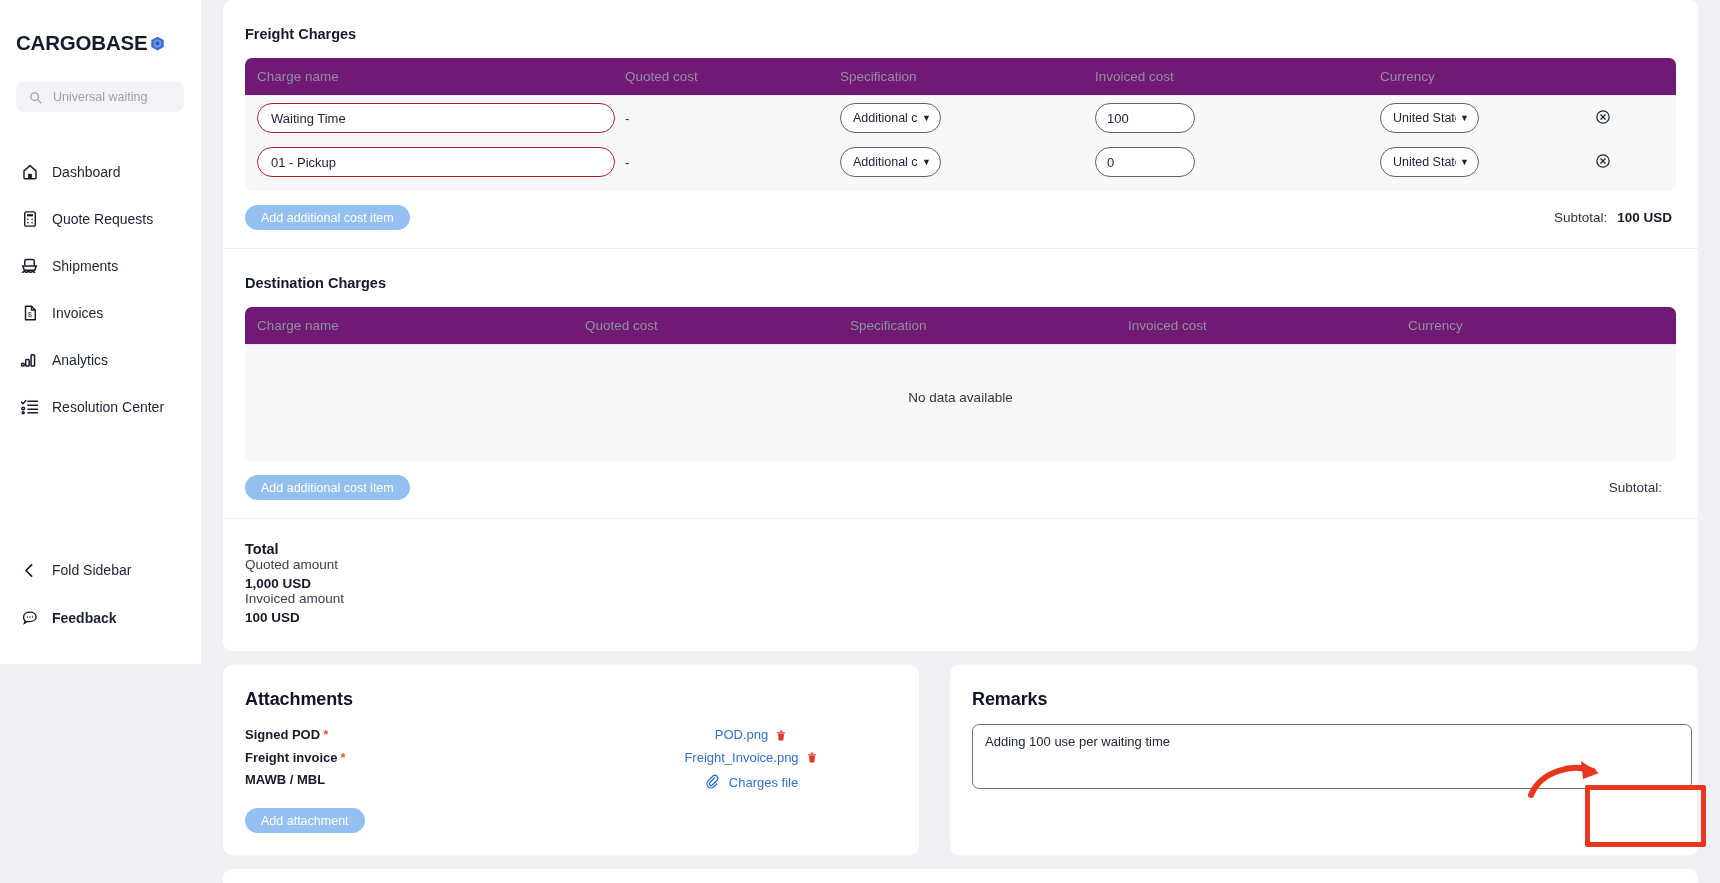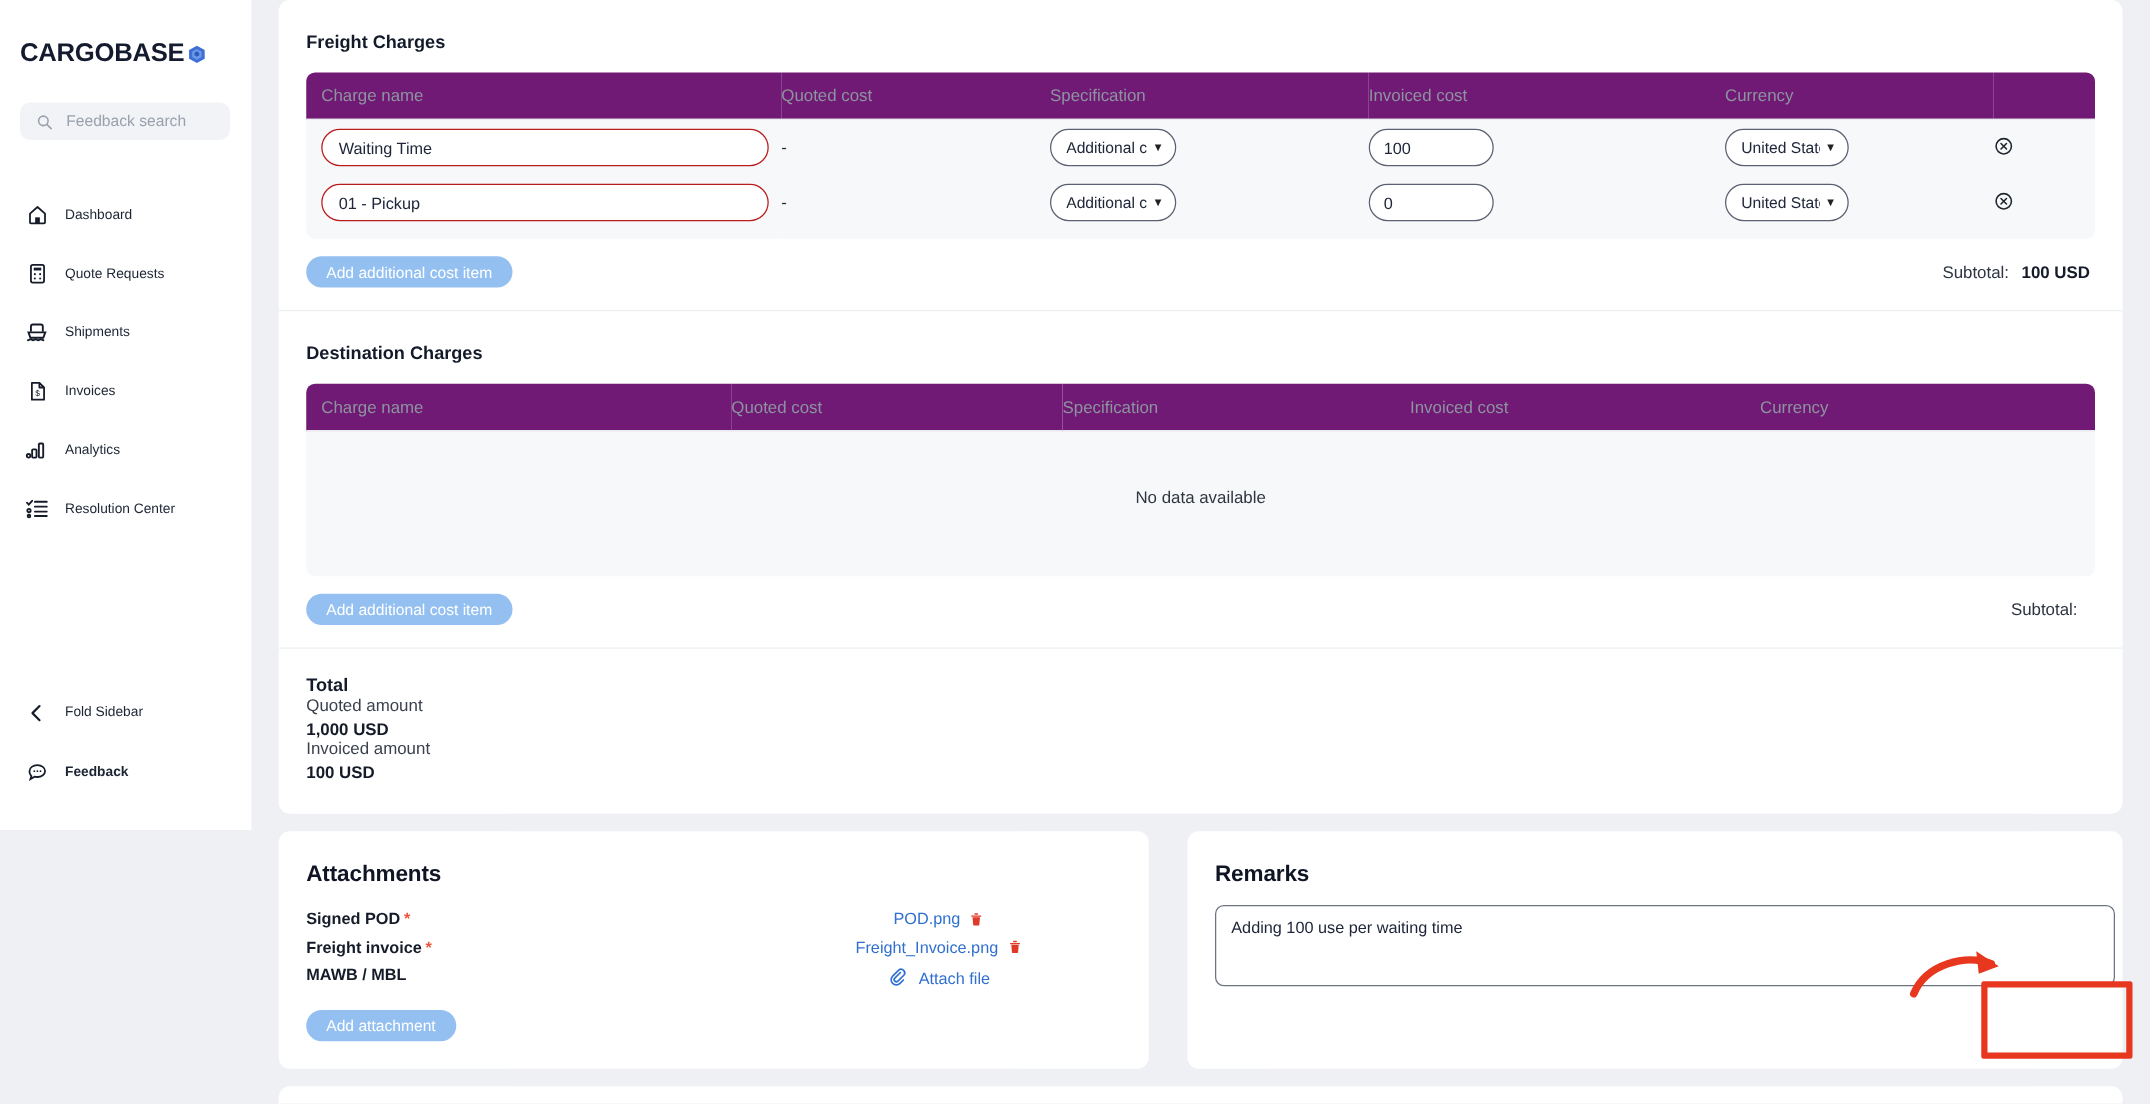--- a/index.html
+++ b/index.html
@@ -36,21 +36,21 @@
     height: 30px; border-radius: 8px; background: #f1f3f6;
     display: flex; align-items: center; gap: 8px; padding: 0 10px;
   }
   .search-box .ph { color: #9aa1ad; font-size: 12.5px; }
   .nav { margin-top: 36px; display:flex; flex-direction: column; }
   .nav-item {
     display: flex; align-items: center; gap: 13px;
     height: 47px; padding-left: 20px;
     cursor: pointer;
   }
-  .nav-label { font-size: 11px; color: #1c2434; font-weight: 500; }
+  .nav-label { font-size: 14px; color: #1c2434; font-weight: 500; }
   .sidebar-bottom {
     position: absolute; left: 0; bottom: 0; width: 100%;
     padding-bottom: 22px;
   }
   .sidebar-bottom .nav-item { height: 48px; }
   .ic { width: 19px; height: 19px; display:inline-flex; align-items:center; justify-content:center; flex: 0 0 19px;}
 
   
   .main {
     flex: 1; height: 883px; overflow: hidden;
@@ -205,21 +205,21 @@
     </div>
 
     <div class="search-wrap">
       <div class="search-box">
         <span class="ic">
           <svg width="13" height="13" viewBox="0 0 24 24" fill="none" stroke="#9aa1ad" stroke-width="2.3">
             <circle cx="10.5" cy="10.5" r="7"></circle>
               <line x1="16" y1="16" x2="22" y2="22" stroke-linecap="round"></line>
           </svg>
         </span>
-        <span class="ph">Feedback search</span>
+        <span class="ph">Universal waiting</span>
       </div>
     </div>
 
     <nav class="nav">
 
       <div class="nav-item">
         <span class="ic">
           <svg width="18" height="18" viewBox="0 0 24 24" fill="none" stroke="#151b29" stroke-width="1.9" stroke-linejoin="round">
             <path d="M4 10.5 12 3.5l8 7V20a1 1 0 0 1-1 1H5a1 1 0 0 1-1-1z"></path>
             <rect x="9.5" y="14.5" width="5" height="6.5" fill="#151b29" stroke="none"></rect>
@@ -505,21 +505,21 @@
                   <rect x="9" y="2.2" width="6" height="2.4" rx="0.7"></rect>
                 </svg>
               </span>
             </div>
             <div class="attach-link">
               <span>
                 <svg width="16" height="16" viewBox="0 0 24 24" fill="none" stroke="#2f6fd0" stroke-width="2" stroke-linecap="round">
                   <path d="M15.5 7.5 8.8 14.2a2.6 2.6 0 0 0 3.7 3.7l7.1-7.1a4.4 4.4 0 0 0-6.2-6.2l-7.2 7.2a6.2 6.2 0 0 0 8.8 8.8l4.1-4.1"></path>
                 </svg>
               </span>
-              <span>Attach file</span>
+              <span>Charges file</span>
             </div>
           </div>
         </div>
         <button class="btn-soft add-att">Add attachment</button>
       </div>
 
       <div class="card rem-card">
         <div class="big-title">Remarks</div>
         <textarea class="textarea" placeholder="" style="">Adding 100 use per waiting time</textarea>
       </div>

